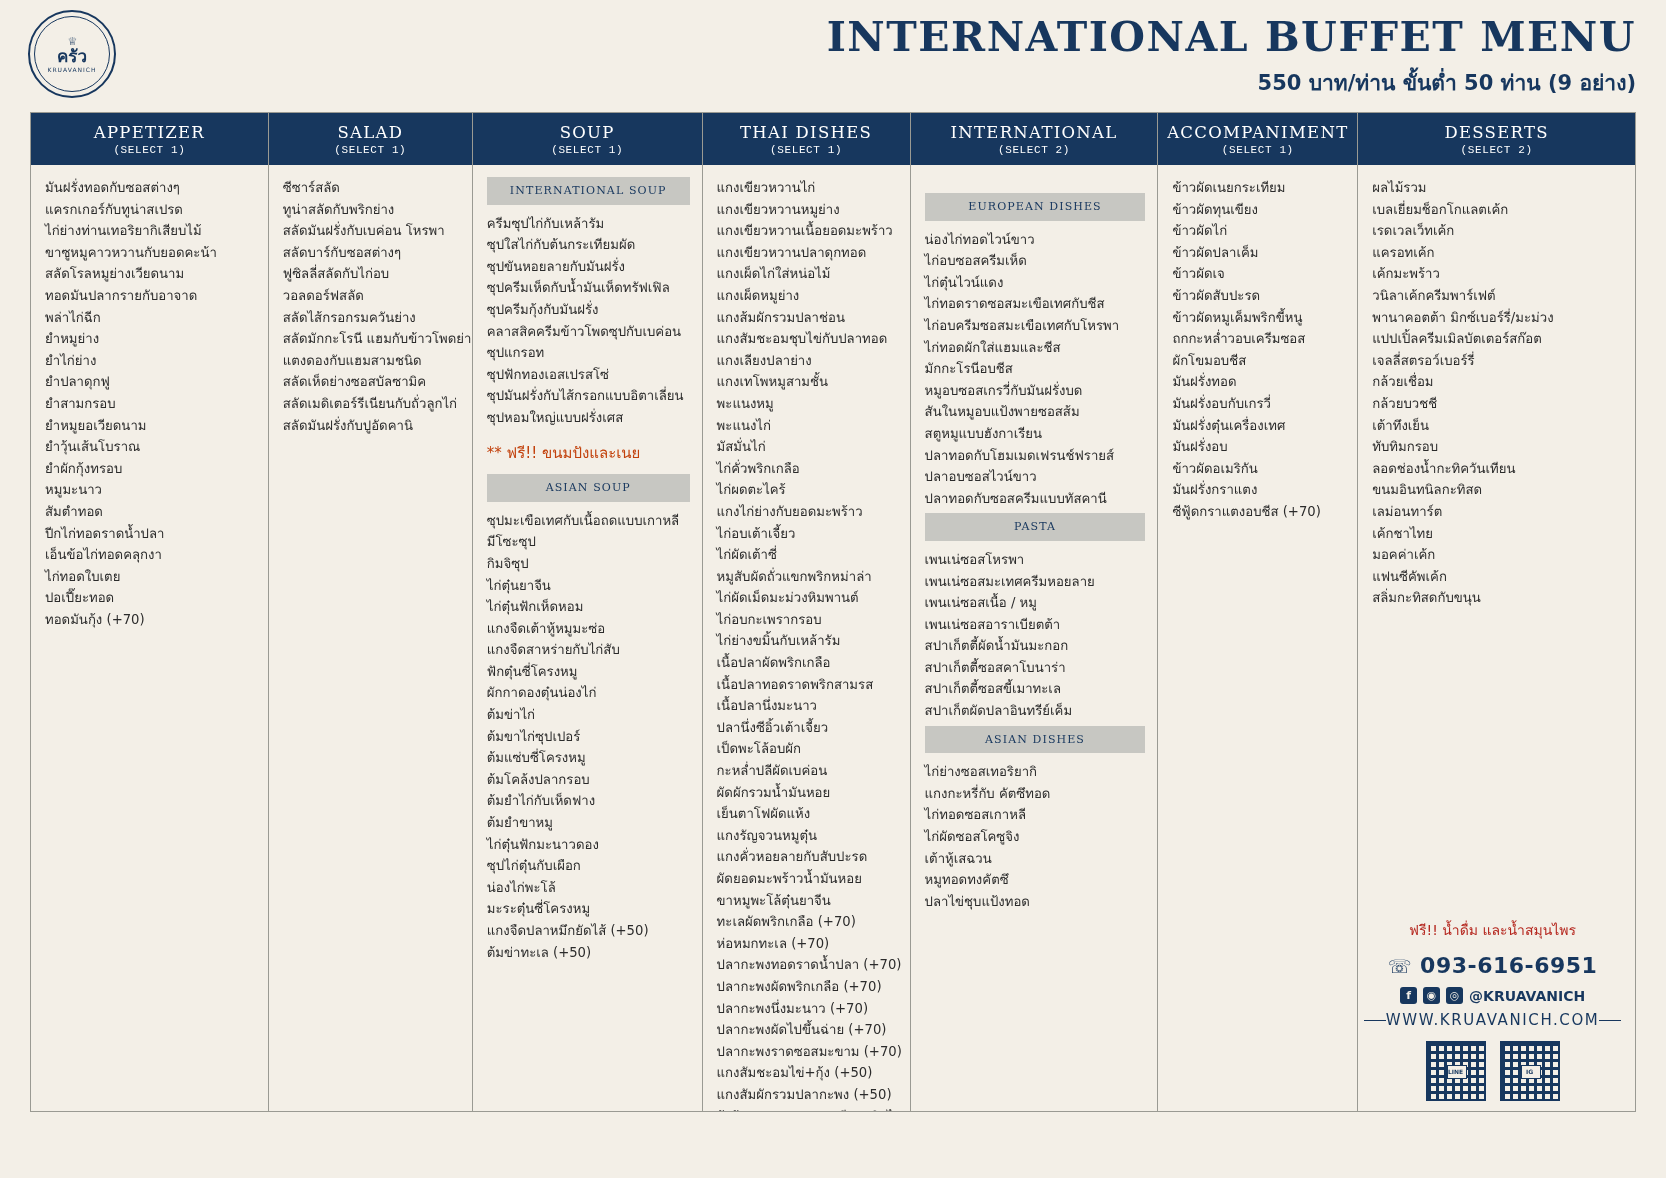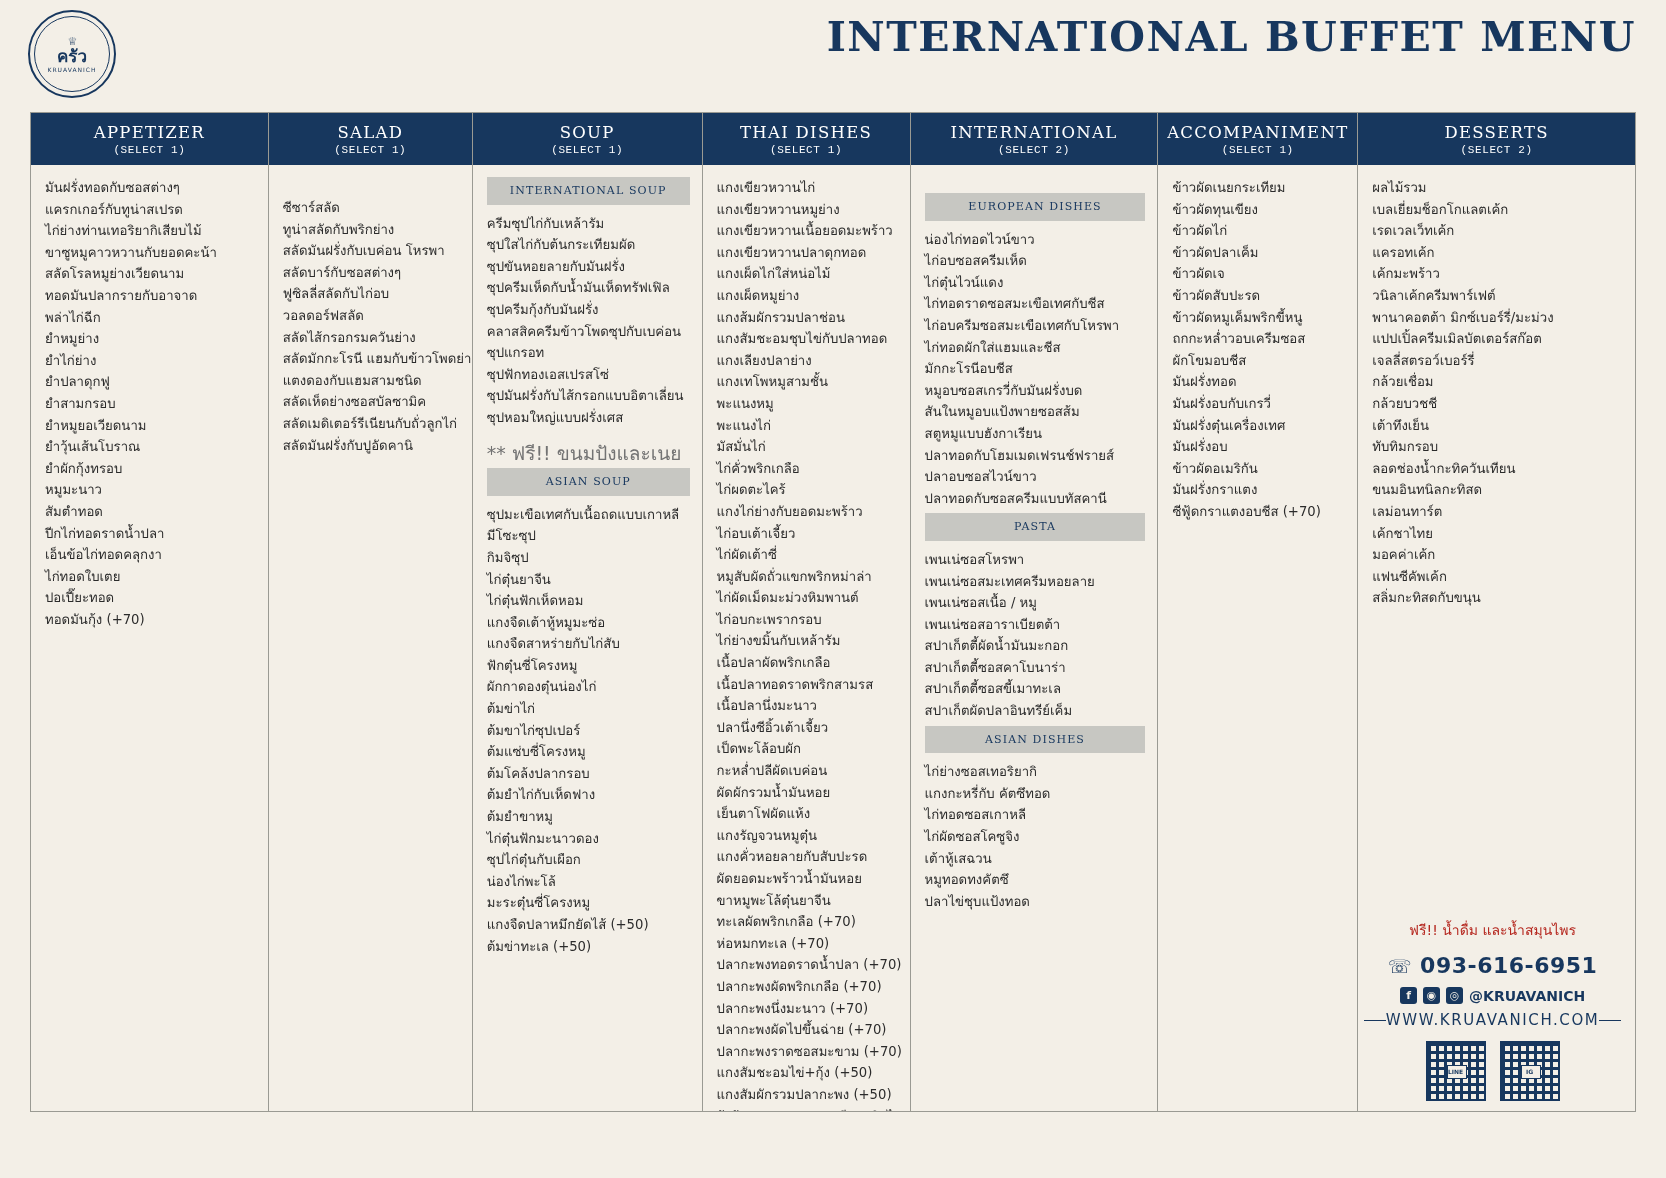--- a/index.html
+++ b/index.html
@@ -106,28 +106,28 @@
     color:#17375e;
     text-align:center;
     font-size:11px;
     letter-spacing:1.1px;
     font-family:"DejaVu Serif","Liberation Serif",serif;
     padding:3px 0;
     margin:4px 0 8px 0;
   }
   .sec-head.first{margin-top:0;}
   .free-note{
-    color:#737373;
-    font-size:19px;
-    margin:14px 0 4px 0;
+    color:#c2410c;
+    font-size:15px;
+    margin:14px 0 10px 0;
   }
 
   
   .c1{width:238px;}
-  .c2{width:204px;gap:20px;}
+  .c2{width:204px;}
   .c3{width:230px;}
   .c4{width:208px;}
   .c5{width:248px;gap:16px;}
   .c6{width:200px;}
   .c7{width:277px;}
 
   
   .footer-block{
     position:absolute;
     left:0;right:8px;bottom:10px;
@@ -189,20 +189,21 @@
 
 <div class="header">
   <div class="logo">
     <div class="ring"></div>
     <div class="crown">♕</div>
     <div class="logo-th">ครัว</div>
     <div class="logo-en">KRUAVANICH</div>
   </div>
   <div class="title-wrap">
     <div class="main-title">INTERNATIONAL BUFFET MENU</div>
+    <div class="sub-title">550 บาท/ท่าน ขั้นต่ำ 50 ท่าน (9 อย่าง)</div>
   </div>
 </div>
 
 <div class="menu-table">
 
   <div class="col c1">
     <div class="col-head">
       <div class="ch-name">APPETIZER</div>
       <div class="ch-sel">(SELECT 1)</div>
     </div>

